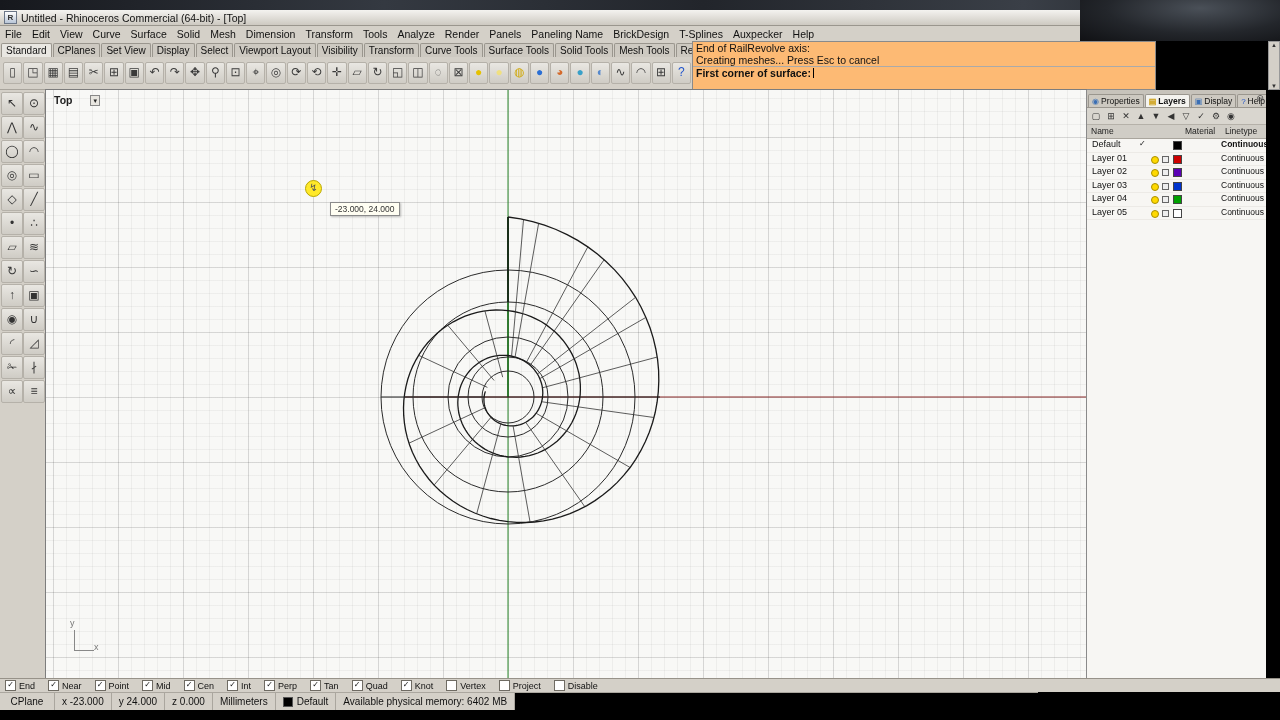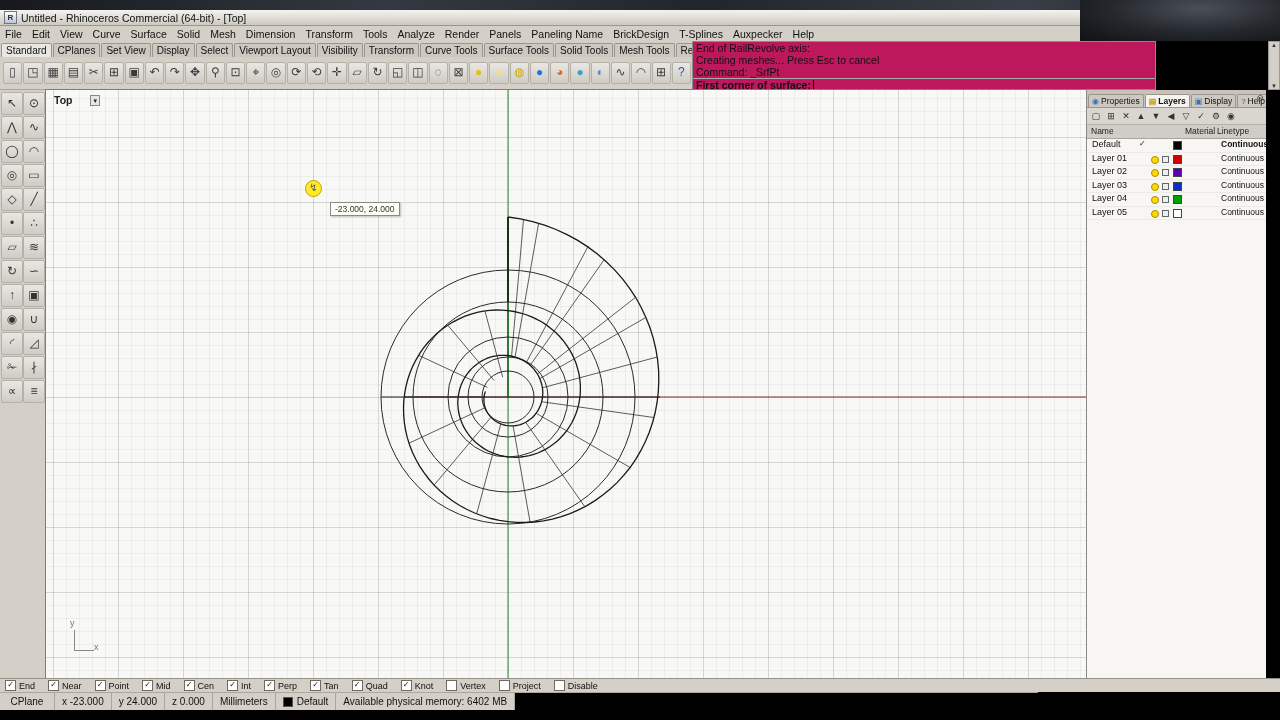--- a/index.html
+++ b/index.html
@@ -22,21 +22,21 @@
     background:radial-gradient(ellipse at 60% 20%,#4a5058 0%,#23262b 55%,#101114 100%);}
 
   
   #tabsrow{left:0;top:41px;width:692px;height:16px;background:#d4d0c8;display:flex;align-items:flex-end;
     font-size:10px;overflow:hidden;}
   .tt-tab{padding:1px 4px 1px 4px;border:1px solid #9a968e;border-bottom:none;background:#cdc9c1;
     margin-left:1px;white-space:nowrap;border-radius:2px 2px 0 0;}
   .tt-tab.first{background:#e9e7e2;}
 
   
-  #cmdarea{left:692px;top:41px;width:464px;height:49px;background:#be185d;border:1px solid #8a8a8a;
+  #cmdarea{left:692px;top:41px;width:464px;height:49px;background:#fdba74;border:1px solid #8a8a8a;
     box-sizing:border-box;font-size:10.5px;line-height:12px;}
   .cmd-line{padding:0 3px;white-space:nowrap;overflow:hidden;}
   #cmd-promptrow{border-top:1px solid #aaa;font-weight:bold;display:flex;padding:0 3px;}
   #cmd-caret{width:1px;height:10px;background:#000;margin-left:2px;margin-top:1px;}
   #cmdscroll{left:1268px;top:41px;width:12px;height:49px;background:#d4d0c8;border:1px solid #999;
     box-sizing:border-box;display:flex;flex-direction:column;justify-content:space-between;align-items:center;
     font-size:6px;color:#333;}
 
   
   #iconsrow{left:0;top:57px;width:692px;height:33px;background:#d4d0c8;display:flex;align-items:center;
@@ -79,21 +79,21 @@
   #panel-tabs{display:flex;align-items:flex-end;height:17px;background:#c7c3bb;border-bottom:1px solid #9a968e;position:relative;}
   .p-tab{display:flex;align-items:center;gap:2px;padding:1px 3px;border:1px solid #9a968e;border-bottom:none;
     background:#cdc9c1;margin-left:1px;font-size:8.5px;white-space:nowrap;border-radius:2px 2px 0 0;}
   .p-tab.active{background:#f4f3ef;font-weight:bold;}
   .pt-ico{font-size:8px;}
   #panel-collapse{position:absolute;right:2px;top:3px;font-size:9px;color:#444;}
   #panel-toolbar{display:flex;align-items:center;height:16px;background:#d9d6cf;border-bottom:1px solid #b5b1a9;padding-left:2px;}
   .pl-icon{width:14px;height:13px;font-size:9px;line-height:13px;text-align:center;color:#333;margin-right:1px;}
   #layer-header{position:relative;height:13px;background:#d0cdc6;border-bottom:1px solid #a9a59d;font-size:8.5px;color:#222;}
   #layer-header span{position:absolute;top:1px;}
-  .lh-name{left:4px;text-align:center;} .lh-mat{left:98px;} .lh-lt{left:130px;}
+  .lh-name{left:4px;text-align:center;} .lh-mat{left:98px;} .lh-lt{left:138px;}
   #layer-list{background:#f7f6f3;height:calc(100% - 46px);}
   .layer-row{position:relative;height:12.5px;border-bottom:1px solid #eceae6;font-size:9px;}
   .layer-row .lname{position:absolute;left:5px;top:0;}
   .layer-row .lcheck{position:absolute;left:52px;top:0;font-size:8px;}
   .layer-row .lbulb{position:absolute;left:64px;top:3px;width:6px;height:6px;border-radius:50%;
      background:#ffd900;border:1px solid #a98f00;}
   .layer-row .llock{position:absolute;left:75px;top:3px;width:5px;height:5px;border:1px solid #666;background:#eee;}
   .layer-row .lswatch{position:absolute;left:86px;top:2px;width:7px;height:7px;border:1px solid #444;}
   .layer-row .llt{position:absolute;left:134px;top:0;font-size:8.5px;}
   .layer-row.current .llt{font-weight:bold;}
@@ -163,21 +163,20 @@
     <div class="tt-tab">Solid Tools</div>
     <div class="tt-tab">Mesh Tools</div>
     <div class="tt-tab">Render Tools</div>
     <div class="tt-tab">Drafting</div>
   </div>
 
 <div id="cmdarea" class="abs">
   <div id="cmd-history">
       <div class="cmd-line">End of RailRevolve axis:</div>
       <div class="cmd-line">Creating meshes...  Press Esc to cancel</div>
-      <div class="cmd-line">Command: _SrfPt</div>
     </div>
   <div id="cmd-promptrow">
     <span>First corner of surface:</span>
     <span id="cmd-caret"></span>
   </div>
 </div>
 <div id="cmdscroll" class="abs">
   <span>▲</span>
   <span>▼</span>
 </div>

